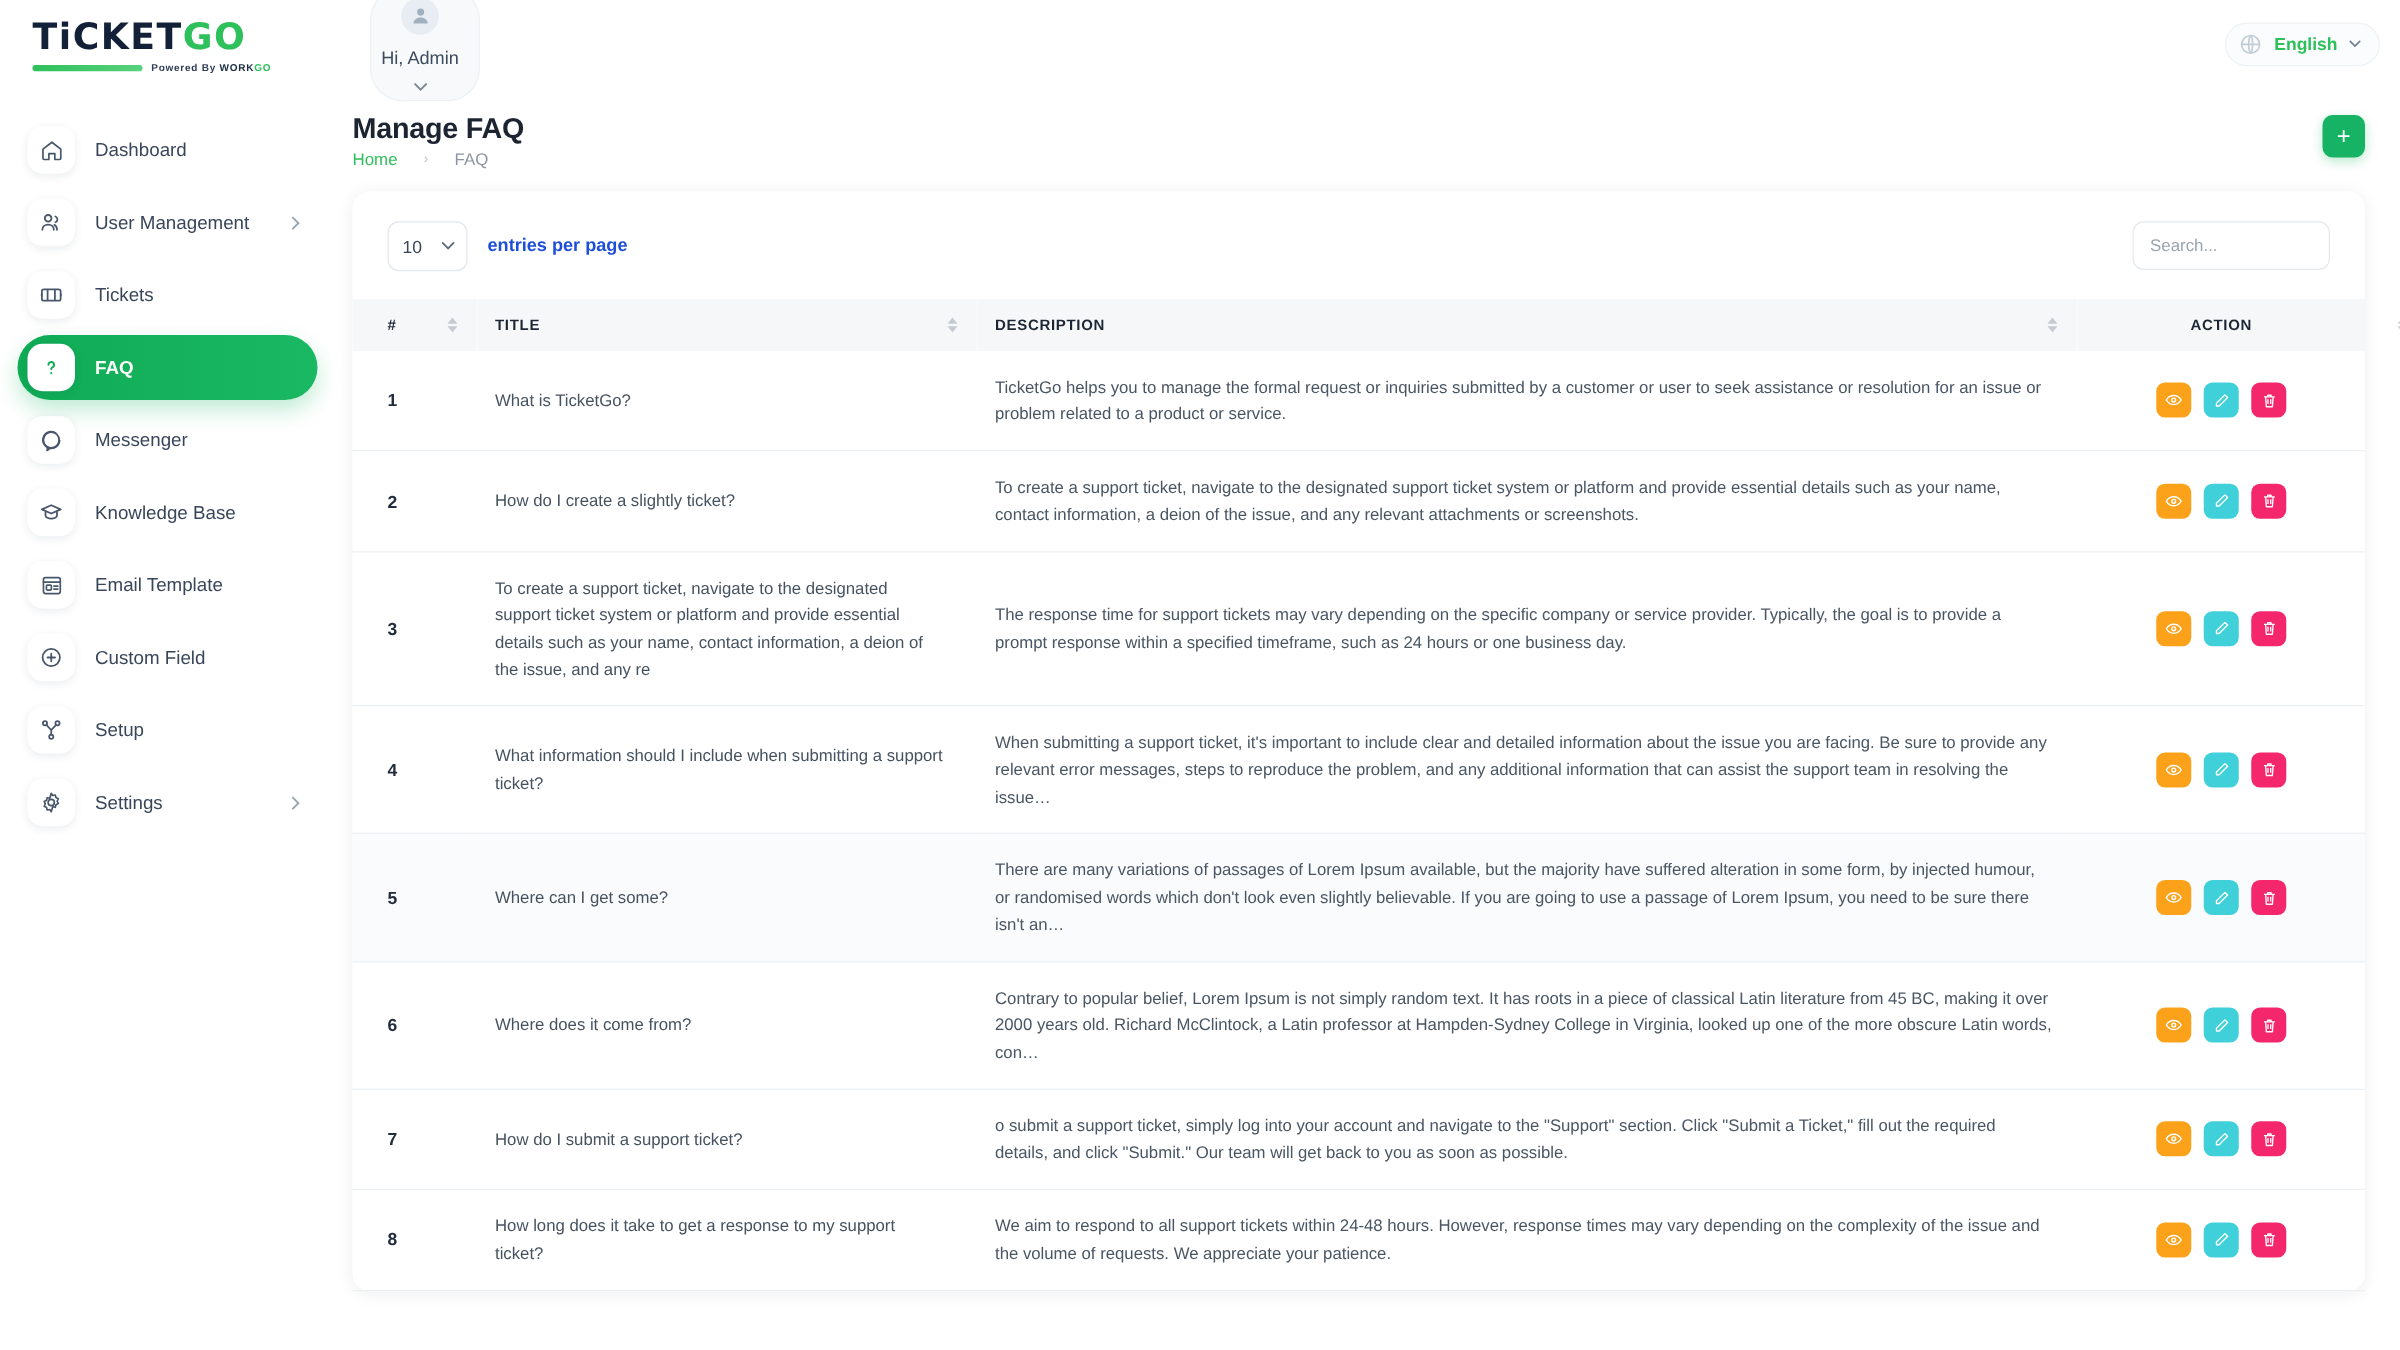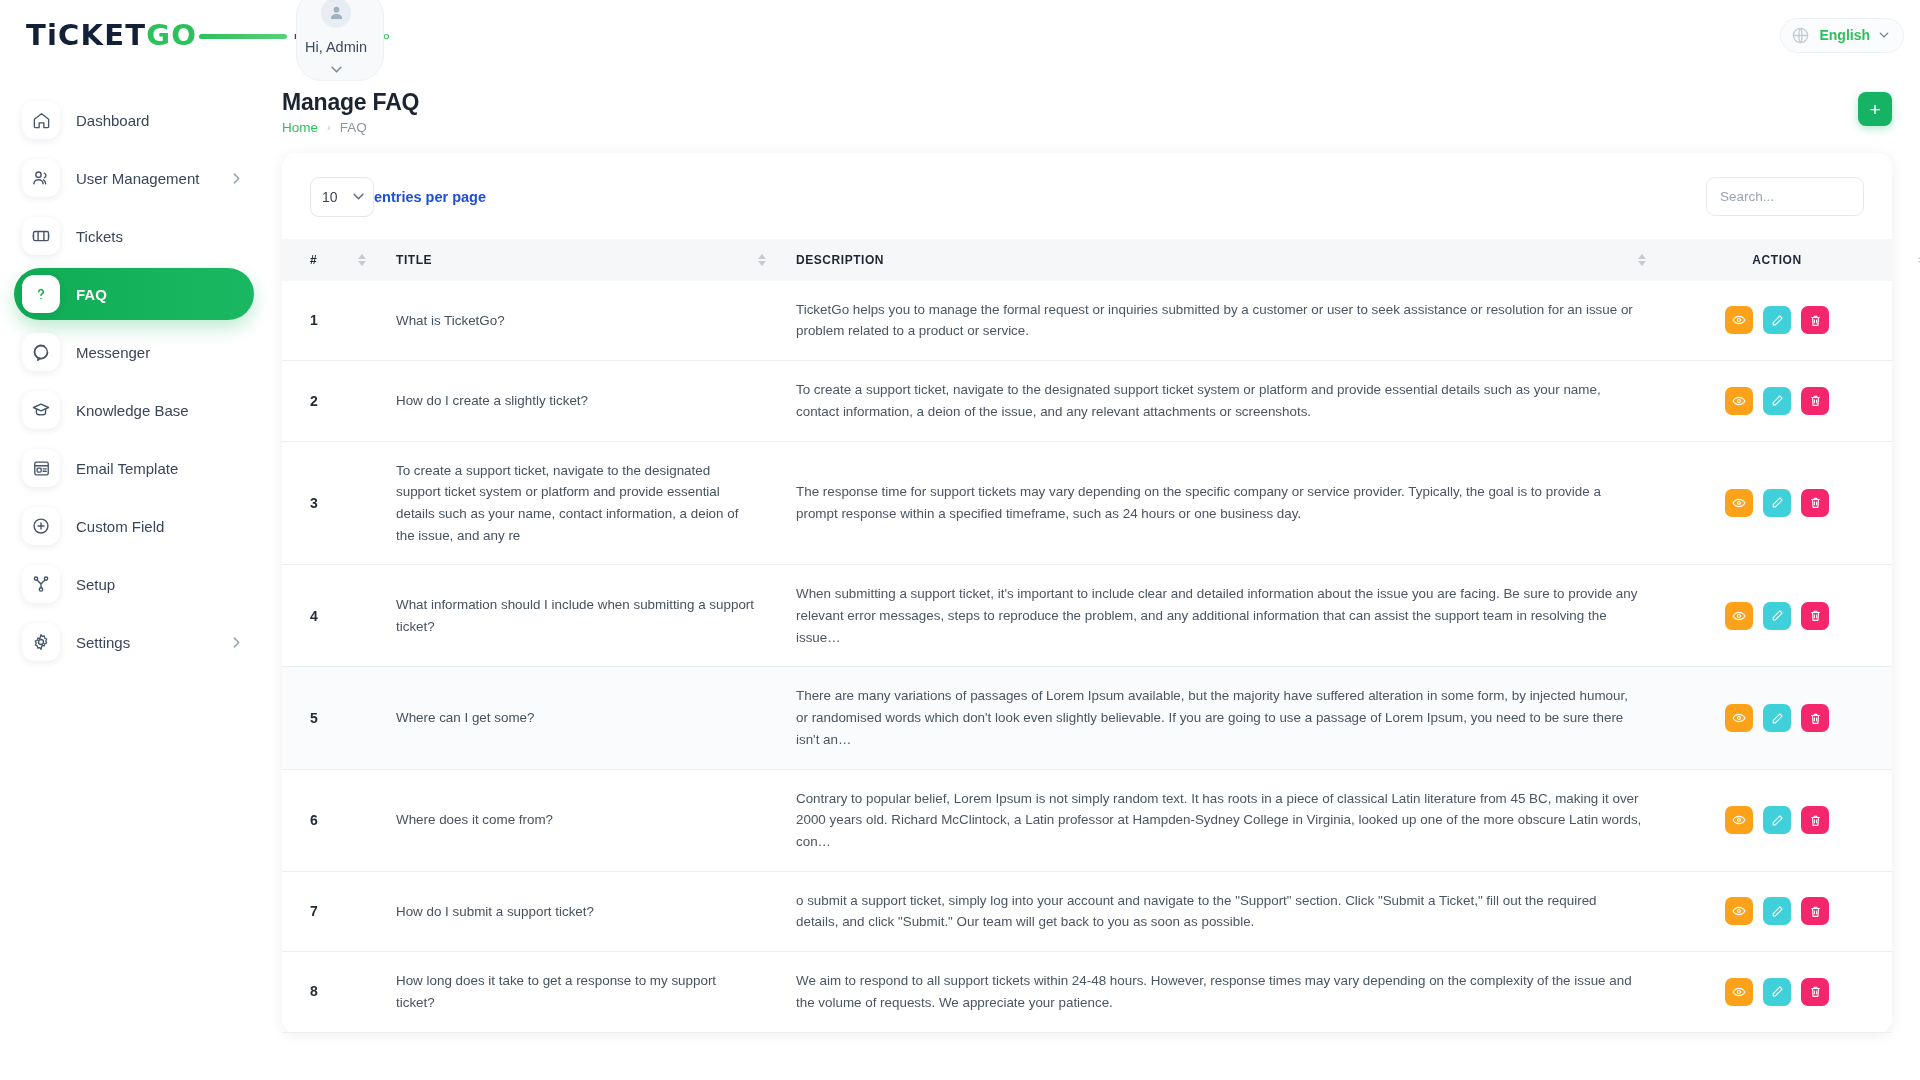--- a/index.html
+++ b/index.html
@@ -16,21 +16,21 @@
     height: 70px; flex: 0 0 70px;
     display: flex; align-items: center;
     background: #ffffff;
     position: relative; z-index: 30;
   }
   .brand {
     width: 272px; flex: 0 0 272px;
     display: flex; align-items: center;
     padding-left: 26px;
   }
-  .logo-wrap { display: flex; flex-direction: row; gap: 2px; }
+  .logo-wrap { display: flex; flex-direction: column; gap: 2px; }
   .logo-row { display: flex; align-items: baseline; }
   .logo-ticket {
     font-family: "DejaVu Sans", sans-serif;
     font-size: 29px; font-weight: 700; letter-spacing: 1.2px;
     color: #122138;
   }
   .logo-go {
     font-family: "DejaVu Sans", sans-serif;
     font-size: 29px; font-weight: 700; letter-spacing: 1.2px;
     color: #2ec05a;
@@ -117,21 +117,21 @@
     overflow: hidden;
   }
   .page-head {
     display: flex; align-items: flex-start;
     padding: 4px 0 18px 0;
   }
   .page-title {
     font-size: 23px; font-weight: 700; color: #1b2430;
     letter-spacing: -0.2px; line-height: 1.25;
   }
-  .breadcrumb { display: flex; align-items: center; gap: 9px; margin-top: 3px; }
+  .breadcrumb { display: flex; align-items: center; gap: 21px; margin-top: 3px; }
   .crumb-home { font-size: 13.5px; color: #2ec05a; cursor: pointer; }
   .crumb-sep { font-size: 11px; color: #b9c1ca; }
   .crumb-cur { font-size: 13.5px; color: #8b95a1; }
   .add-btn {
     margin-left: auto; margin-top: 4px;
     width: 34px; height: 34px; border-radius: 8px;
     background: #17b364; border: none; cursor: pointer;
     color: #ffffff; font-size: 19px; line-height: 1;
     display: flex; align-items: center; justify-content: center;
     box-shadow: 0 3px 9px rgba(23,179,100,0.3);
@@ -141,21 +141,21 @@
   .card {
     background: #ffffff;
     border-radius: 14px;
     box-shadow: 0 2px 14px rgba(22,34,51,0.07);
     padding: 0;
   }
   .card-controls {
     display: flex; align-items: center;
     padding: 24px 28px 22px 28px;
   }
-  .entries-wrap { display: flex; align-items: center; gap: 0; }
+  .entries-wrap { display: flex; align-items: center; gap: 16px; }
   .select-box {
     position: relative; display: inline-flex; align-items: center;
     width: 64px; height: 40px;
     border: 1px solid #e2e7ec; border-radius: 9px;
     padding: 0 8px 0 11px; cursor: pointer; background:#fff;
   }
   .select-val { font-size: 14px; color: #3a4656; }
   .select-caret { position: absolute; right: 9px; color: #5c6b7d; font-size: 11px; }
   .entries-label { font-size: 14.5px; color: #1d4ed8; font-weight: bold; }
   .search-input {

